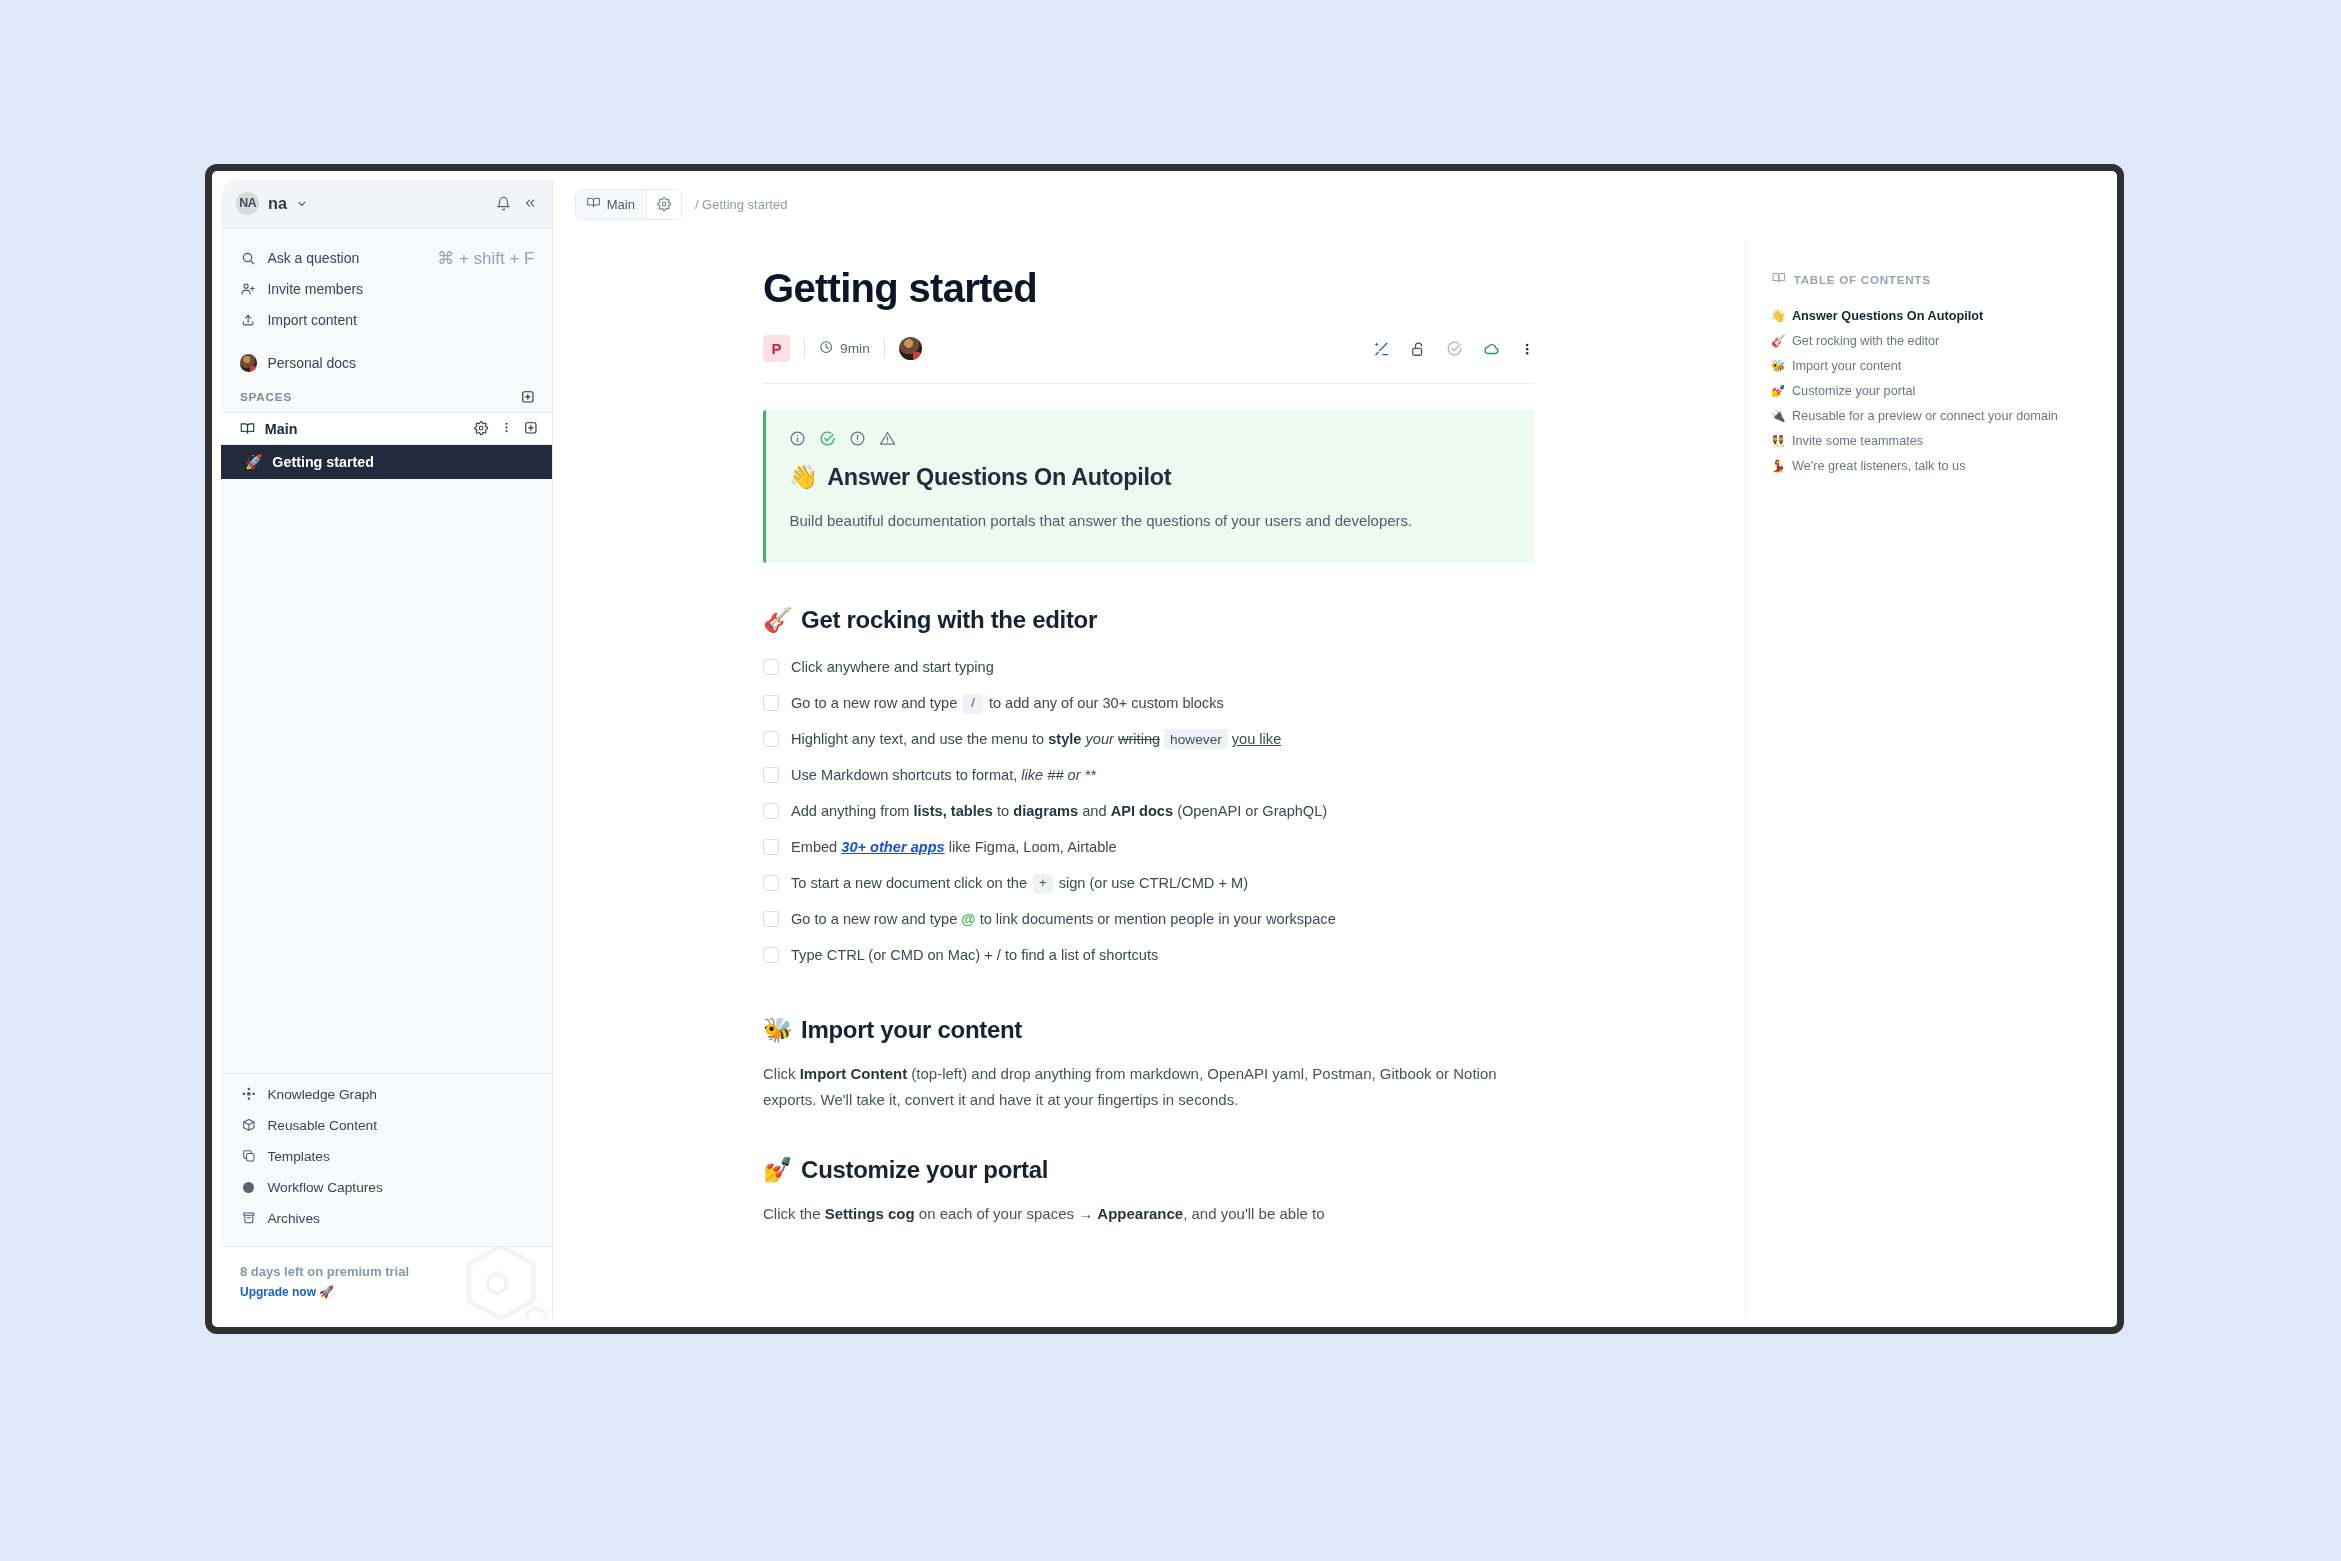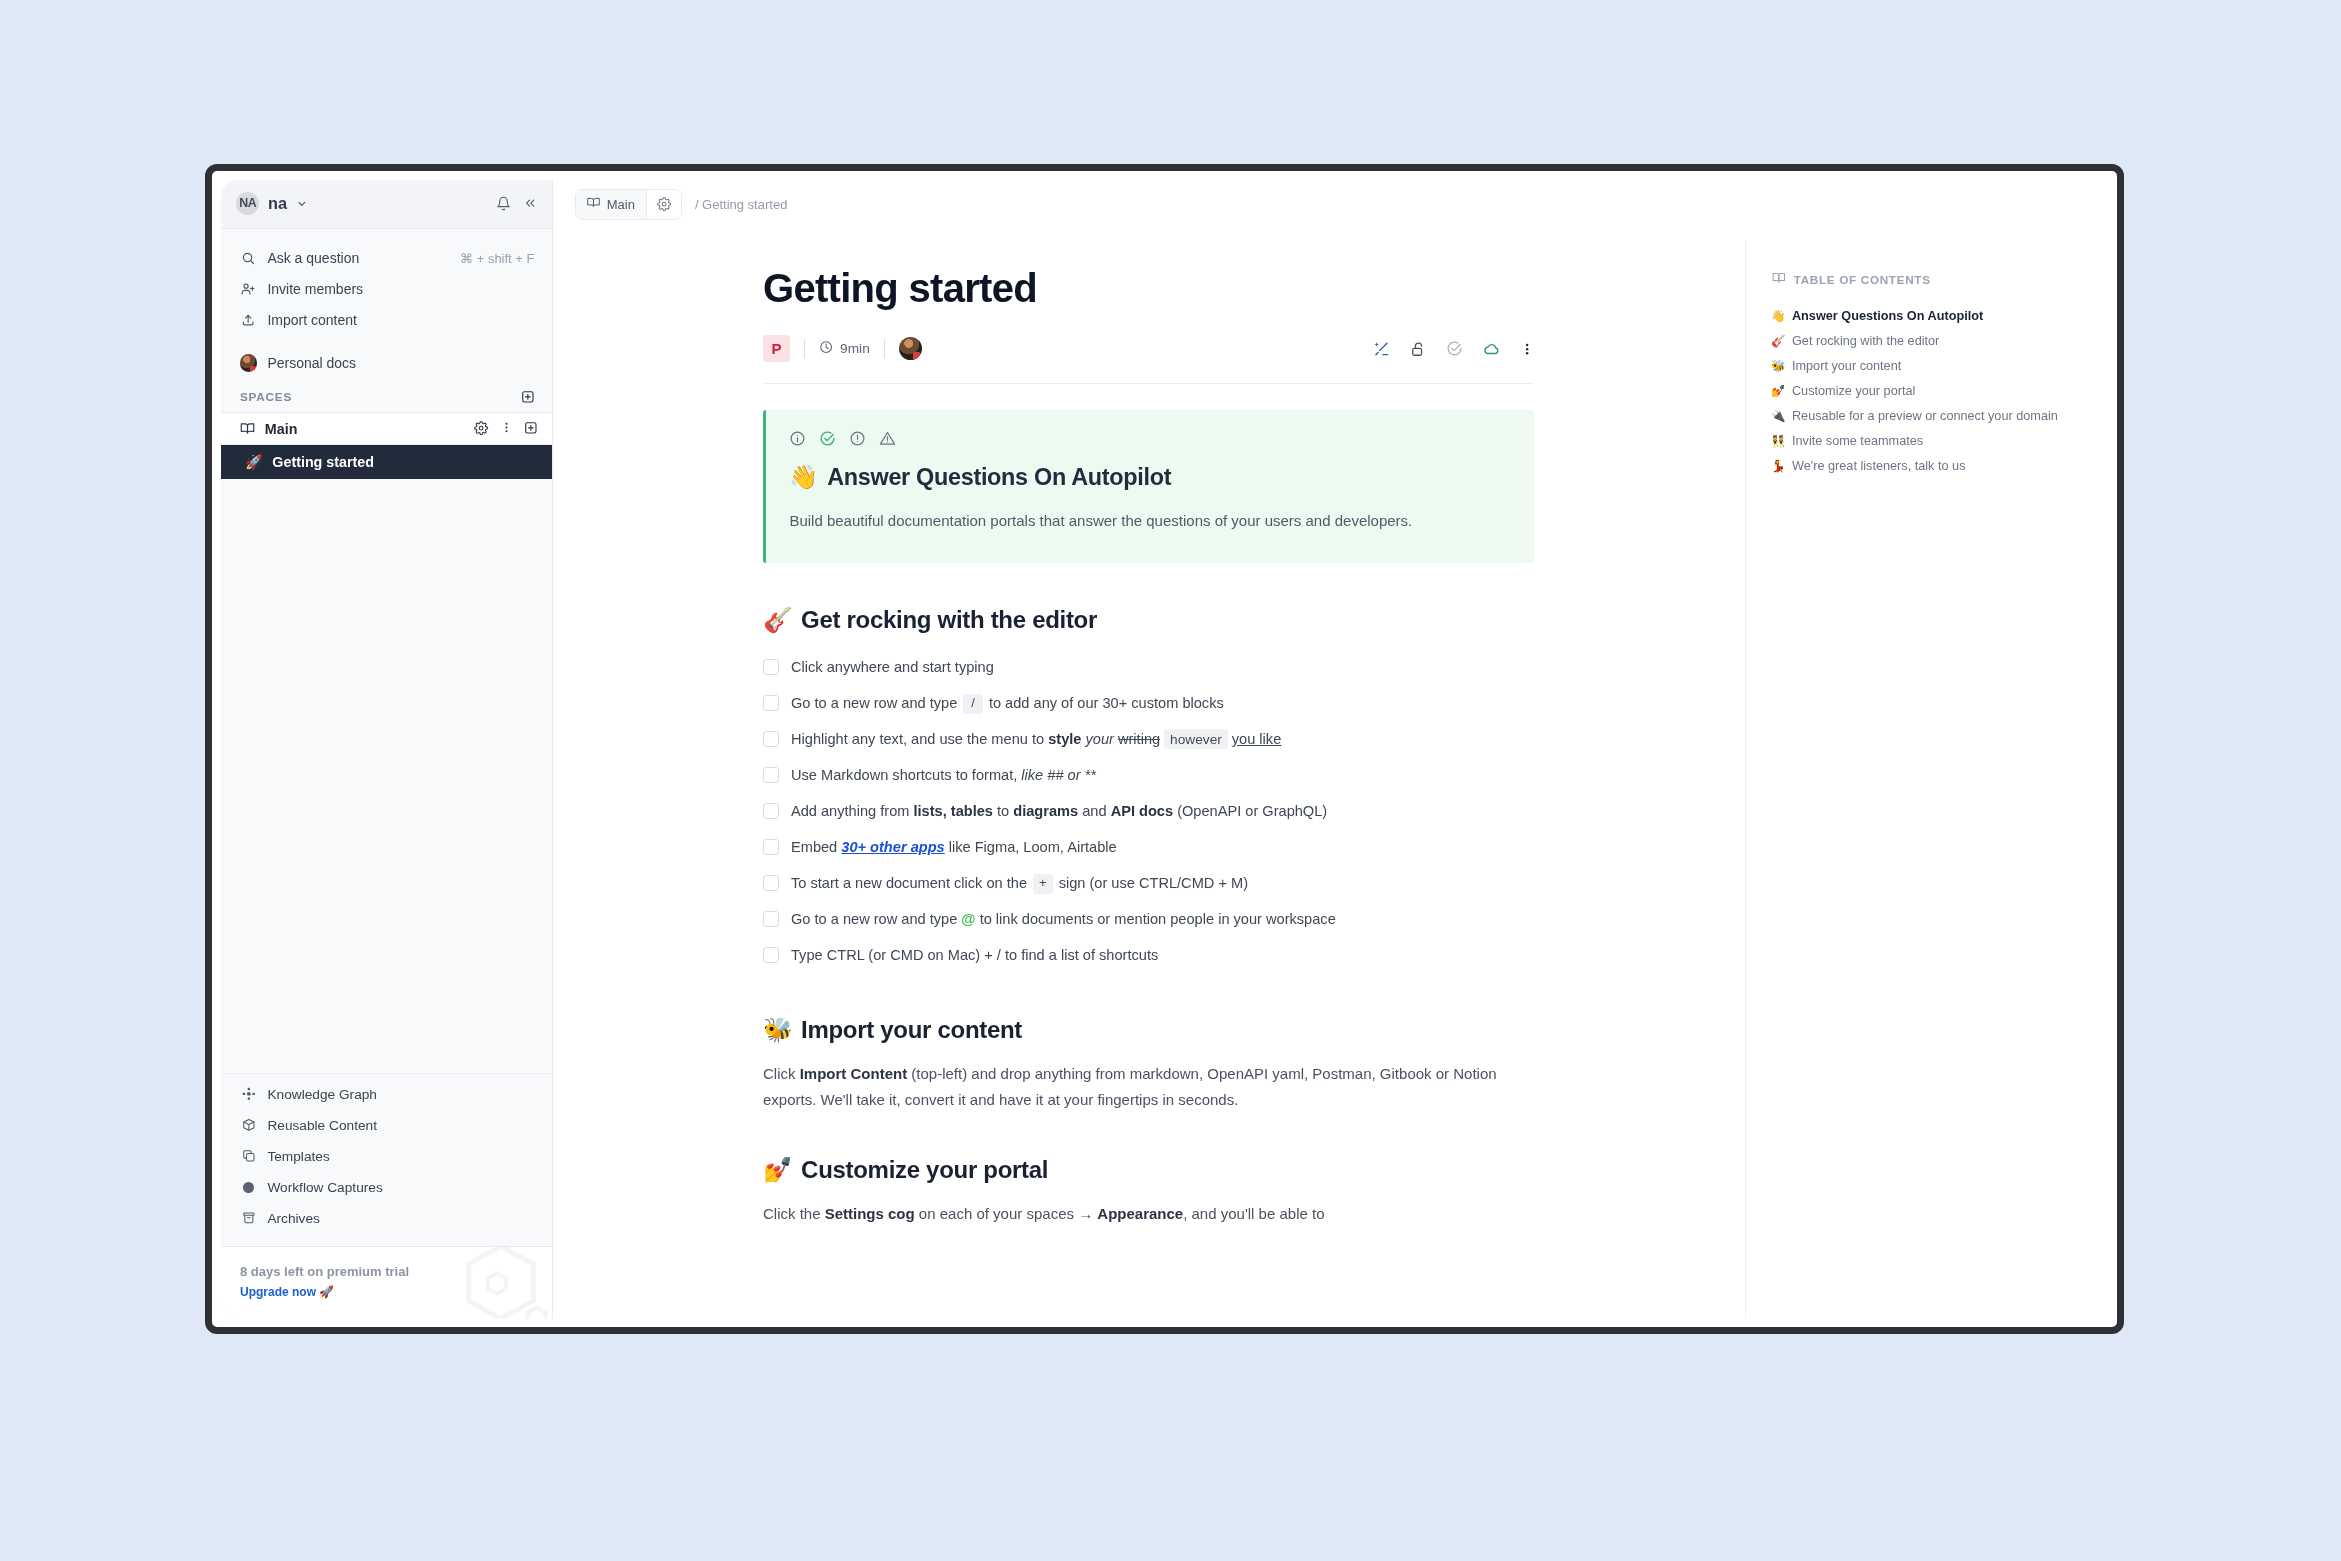--- a/index.html
+++ b/index.html
@@ -84,21 +84,21 @@
   }
   .nav-row .lbl {
     margin-left: 10.4px;
     font-size: 14px;
     color: #3d4351;
     white-space: nowrap;
     text-align: right;
   }
   .nav-row .shortcut {
     margin-left: auto;
-    font-size: 13px;
+    font-size: 17px;
     color: #9aa1ae;
     white-space: nowrap;
   }
   .personal-avatar {
     width: 17.6px; height: 17.6px; border-radius: 50%;
     background: radial-gradient(circle at 40% 30%, #c98a56 0 22%, #6d4a33 23% 52%, #2a2620 53% 100%);
     position: relative; overflow: hidden;
     flex: 0 0 17.6px;
   }
   .personal-avatar::after {

